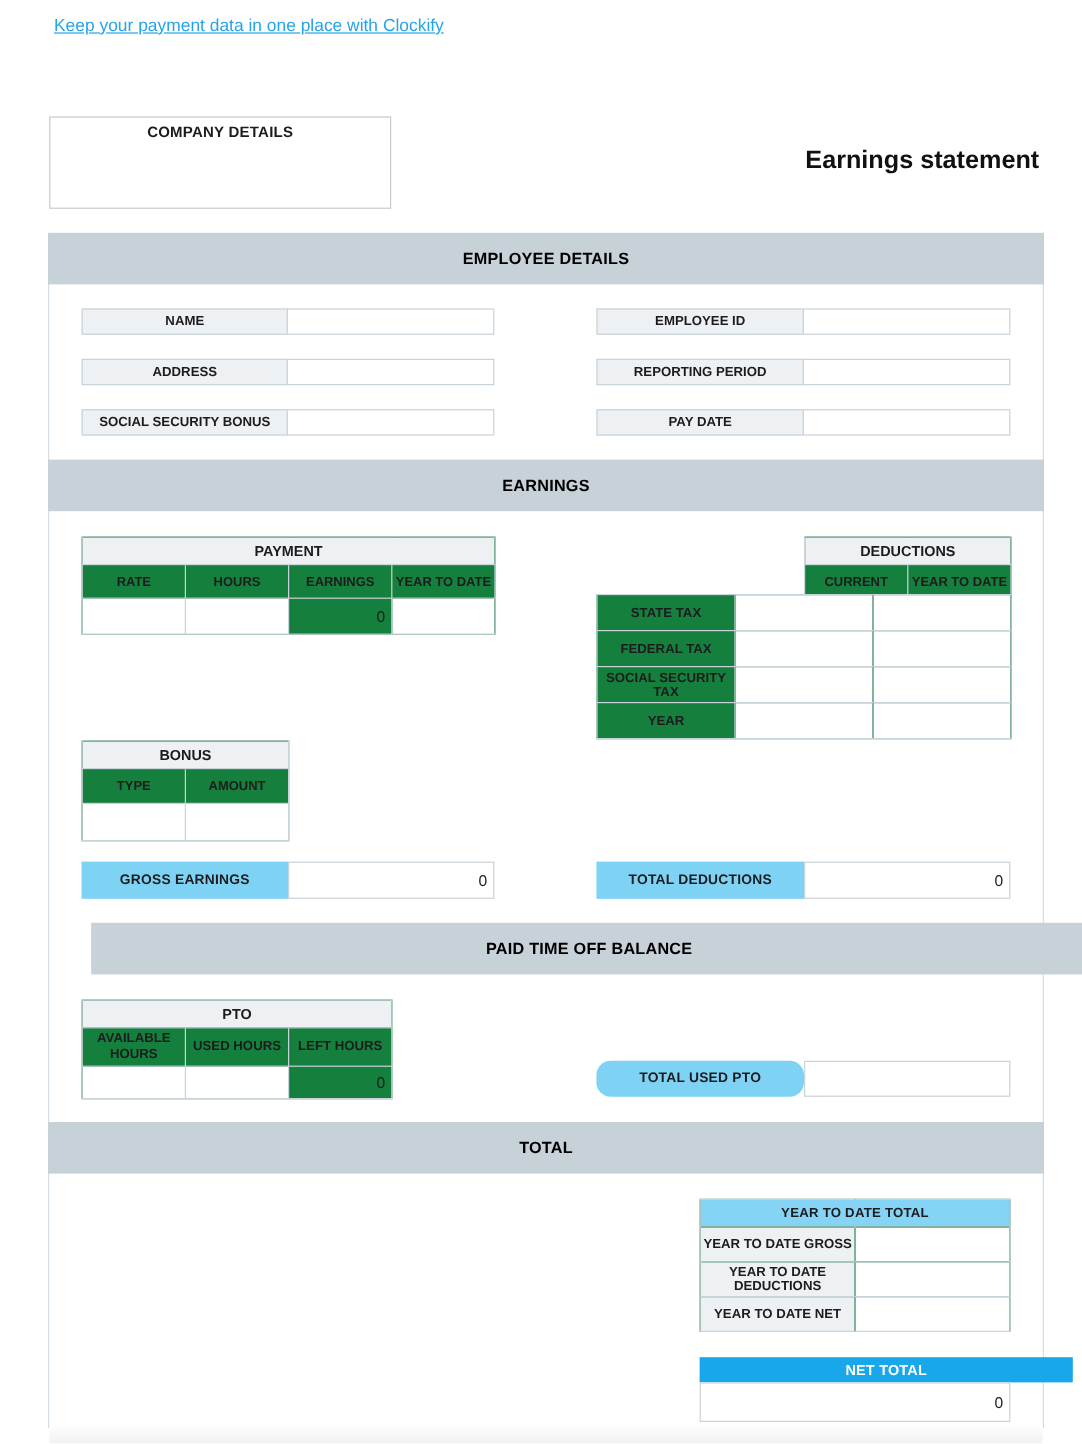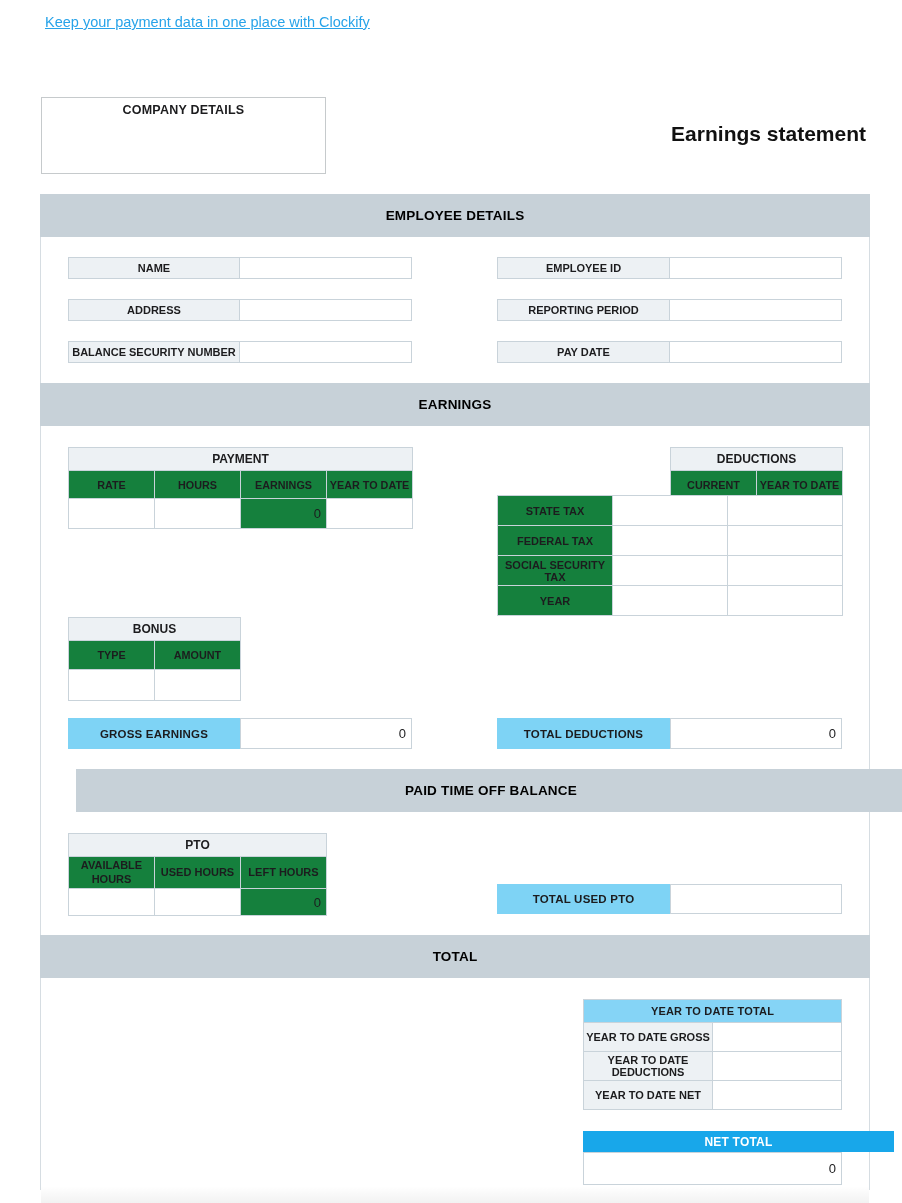--- a/index.html
+++ b/index.html
@@ -106,21 +106,21 @@
 
 <div class="abs bar" style="top:194px;">EMPLOYEE DETAILS</div>
 <div class="abs bar" style="top:383px;">EARNINGS</div>
 <div class="abs bar" style="top:769px;margin-left:36px;">PAID TIME OFF BALANCE</div>
 <div class="abs bar" style="top:935px;">TOTAL</div>
 
 <div class="abs lblcell" style="left:68px;top:257px;width:172px;height:22px;">NAME</div>
 <div class="abs valcell" style="left:239px;top:257px;width:173px;height:22px;"></div>
 <div class="abs lblcell" style="left:68px;top:299px;width:172px;height:22px;">ADDRESS</div>
 <div class="abs valcell" style="left:239px;top:299px;width:173px;height:22px;"></div>
-<div class="abs lblcell" style="left:68px;top:341px;width:172px;height:22px;">BALANCE SECURITY NUMBER</div>
+<div class="abs lblcell" style="left:68px;top:341px;width:172px;height:22px;">SOCIAL SECURITY BONUS</div>
 <div class="abs valcell" style="left:239px;top:341px;width:173px;height:22px;"></div>
 <div class="abs lblcell" style="left:497px;top:257px;width:173px;height:22px;">EMPLOYEE ID</div>
 <div class="abs valcell" style="left:669px;top:257px;width:173px;height:22px;"></div>
 <div class="abs lblcell" style="left:497px;top:299px;width:173px;height:22px;">REPORTING PERIOD</div>
 <div class="abs valcell" style="left:669px;top:299px;width:173px;height:22px;"></div>
 <div class="abs lblcell" style="left:497px;top:341px;width:173px;height:22px;">PAY DATE</div>
 <div class="abs valcell" style="left:669px;top:341px;width:173px;height:22px;"></div>
 
 <table class="abs t" style="left:68px;top:447px;width:345px;">
   <tbody>
@@ -212,21 +212,21 @@
     <th style="width:87px;">LEFT HOURS</th>
   </tr>
   <tr style="height:27px;">
     <td class="blank"></td>
     <td class="blank"></td>
     <td class="num">0</td>
   </tr>
 </tbody>
   </table>
 
-<div class="abs bluecell" style="left:497px;top:884px;width:173px;height:30px;">TOTAL USED PTO</div>
+<div class="abs bluecell" style="left:497px;top:884px;width:173px;height:30px;border-radius:12px;">TOTAL USED PTO</div>
 <div class="abs valcell" style="left:670px;top:884px;width:172px;height:30px;"></div>
 
 <table class="abs t" style="left:583px;top:999px;width:259px;">
   <tbody>
       <tr class="ytd-hdr">
         <th colspan="2">YEAR TO DATE TOTAL</th>
       </tr>
   <tr style="height:29px;">
     <td class="rowlbl" style="width:174px;background:#edf1f4;">YEAR TO DATE GROSS</td>
     <td class="blank" style="width:85px;"></td>

